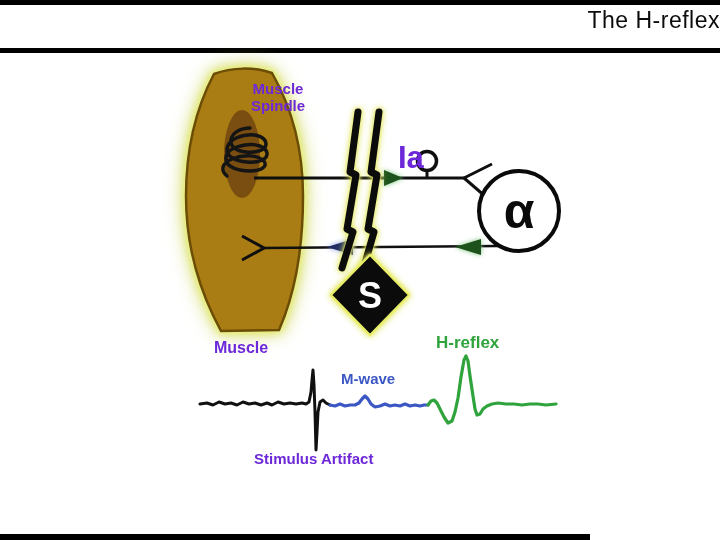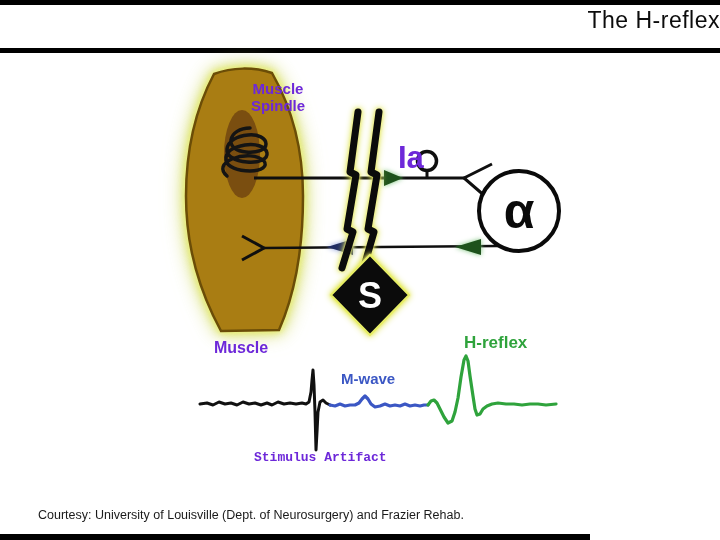--- a/index.html
+++ b/index.html
@@ -16,22 +16,22 @@
   .lbl{font-weight:700;color:#6d28d9;}
   .muscle-spindle-lbl{left:248px;top:80px;width:60px;text-align:center;
     font-size:15px;line-height:17px;}
   .muscle-lbl{left:203px;top:339px;width:76px;text-align:center;font-size:16px;}
   .ia-lbl{left:398px;top:112px;font-size:31px;margin-top:28px;}
   .alpha-lbl{left:481px;top:181px;width:76px;height:60px;text-align:center;
     font-size:50px;line-height:60px;color:#0a0a0a;}
   .s-lbl{left:346px;top:272px;width:48px;height:48px;text-align:center;
     font-size:36px;line-height:48px;color:#ffffff;}
   .mwave-lbl{left:341px;top:370px;font-size:15px;color:#3b57c4;}
-  .hreflex-lbl{left:436px;top:333px;font-size:17px;color:#2fa33c;margin-left:28px;}
-  .artifact-lbl{left:254px;top:450px;font-size:13px;font-family:Liberation Mono, monospace;}
+  .hreflex-lbl{left:436px;top:333px;font-size:17px;color:#2fa33c;}
+  .artifact-lbl{left:254px;top:450px;font-size:15px;}
   .courtesy{left:38px;top:508px;font-size:12.5px;color:#1a1a1a;}
   svg.diagram{left:0;top:0;width:720px;height:540px;}
   .muscle-glow{filter:drop-shadow(0 0 2px #eef285) drop-shadow(0 0 5px #dfe65e)
     drop-shadow(0 0 9px rgba(205,213,95,.75));}
   .glow-yellow{filter:drop-shadow(0 0 1.5px #f0f07a) drop-shadow(0 0 3px #dde34d);}
   .glow-green{filter:drop-shadow(0 0 2.5px #79c379);}
   .glow-blue{filter:drop-shadow(0 0 2.5px #8fa2de);}
 </style>
 </head>
 <body>
@@ -83,16 +83,15 @@
     <div>Muscle</div>
     <div>Spindle</div>
   </div>
   <div class="abs lbl ia-lbl">Ia</div>
   <div class="abs lbl alpha-lbl">α</div>
   <div class="abs lbl s-lbl">S</div>
   <div class="abs lbl muscle-lbl">Muscle</div>
   <div class="abs lbl mwave-lbl">M-wave</div>
   <div class="abs lbl hreflex-lbl">H-reflex</div>
   <div class="abs lbl artifact-lbl">Stimulus Artifact</div>
-  <div class="abs courtesy">Courtesy: University of Louisville (Dept. of Neurosurgery) and Frazier Rehab.</div>
 
   <div class="abs bottom-bar"></div>
 </div>
 
 </body></html>

